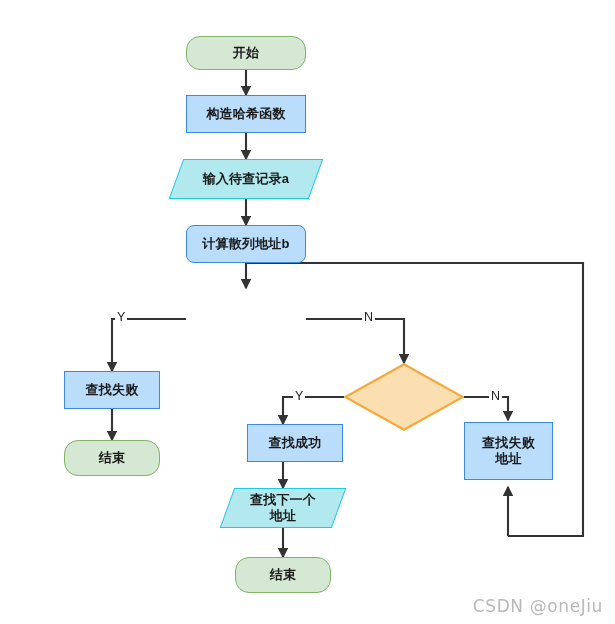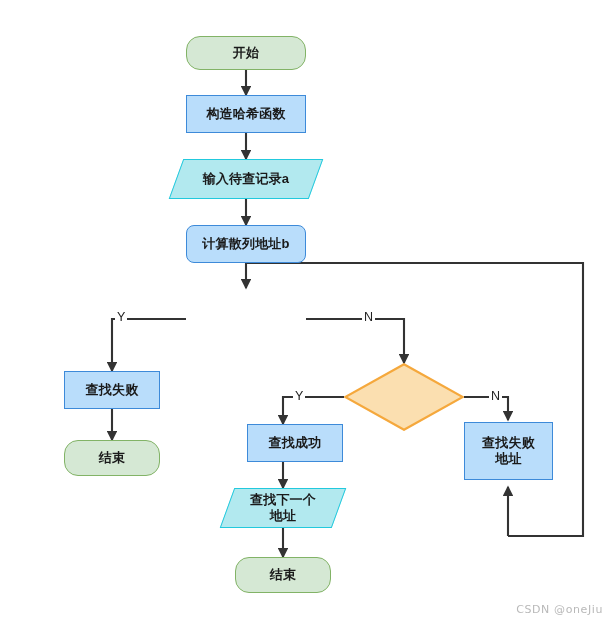--- a/index.html
+++ b/index.html
@@ -98,21 +98,21 @@
     color: #222222;
     font-weight: normal;
     background: #ffffff;
     padding: 0 2px;
     line-height: 1;
   }
   #watermark {
     position: absolute;
     right: 12px;
     bottom: 8px;
-    font-size: 11px;
+    font-size: 17px;
     color: #b9b9b9;
     letter-spacing: 0.6px;
     font-family: "DejaVu Sans", sans-serif;
   }
 </style>
 </head>
 <body>
 
 <div id="canvas">
 

